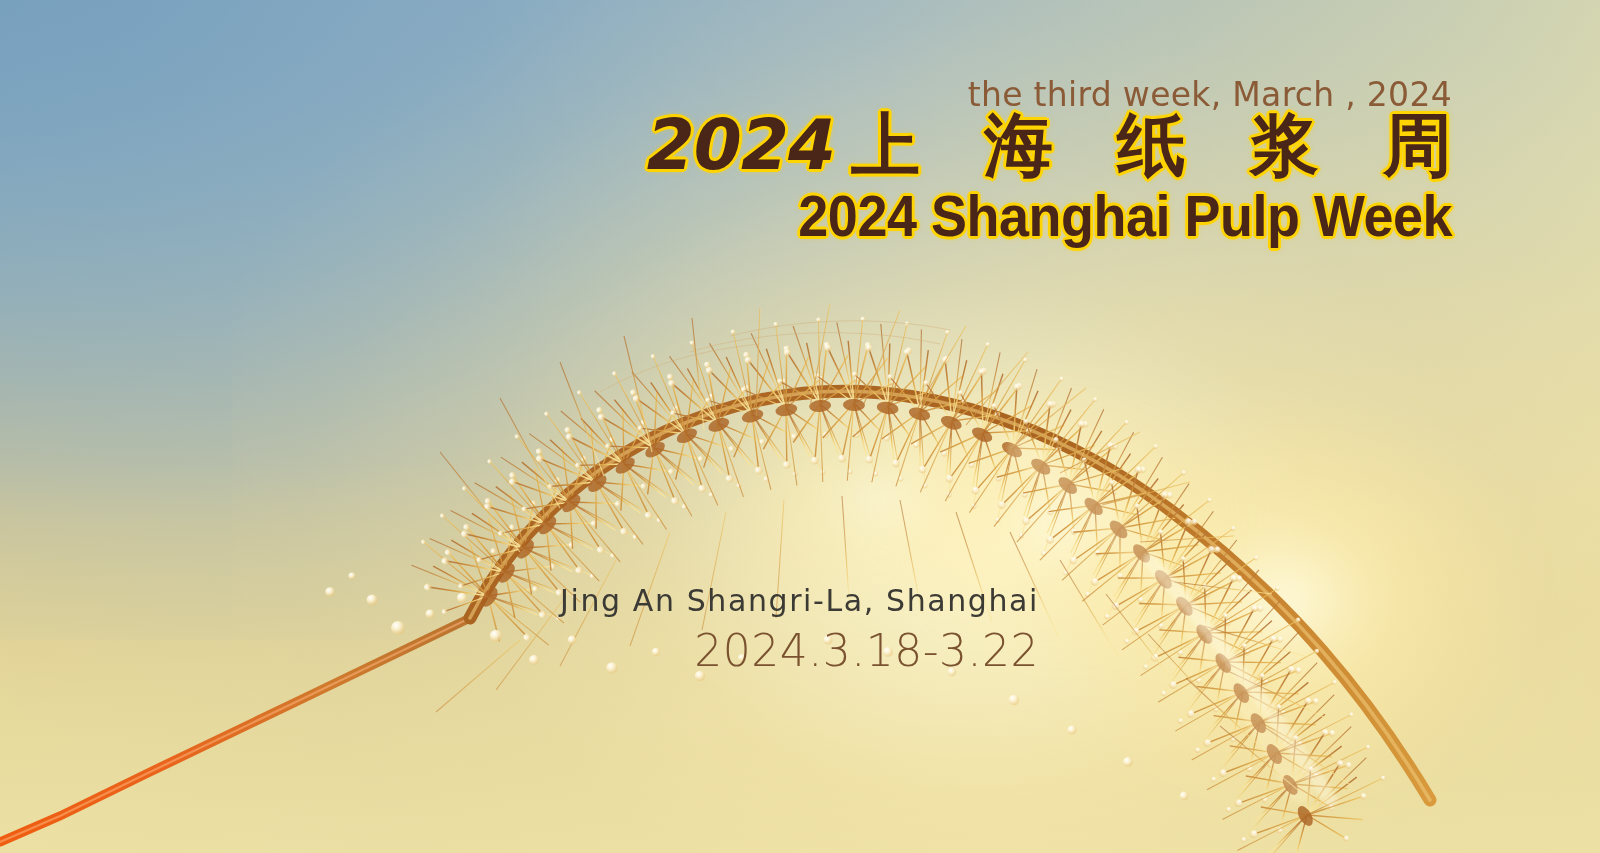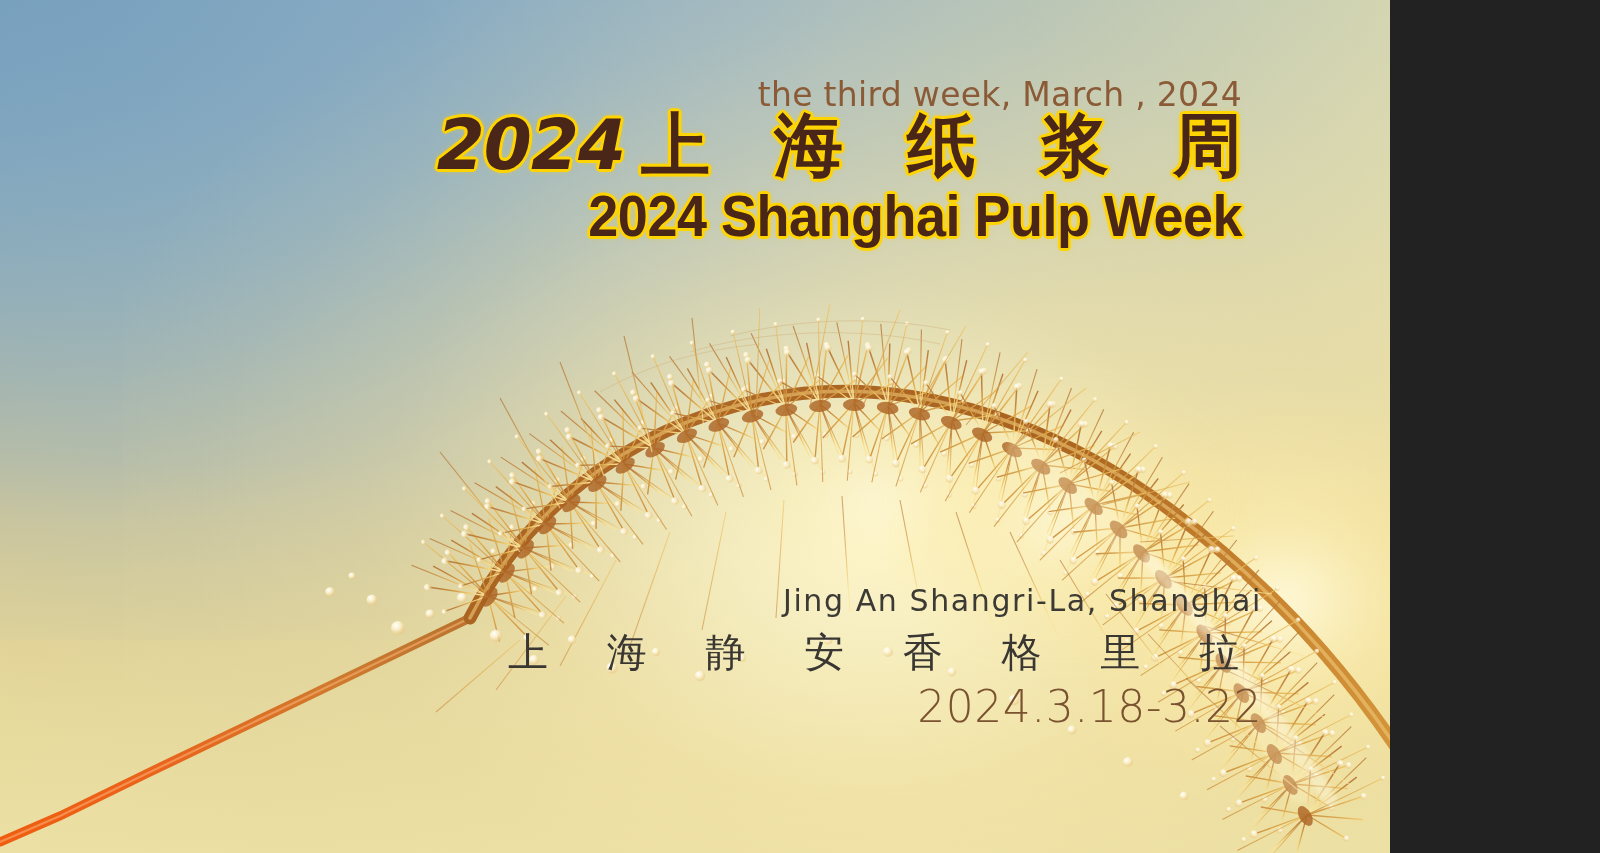--- a/index.html
+++ b/index.html
@@ -4,21 +4,21 @@
 <title>2024 Shanghai Pulp Week</title>
 <style>
   html, body {
     margin: 0;
     padding: 0;
     background: #222;
   }
 
   .poster {
     position: relative;
-    width: 1390px;
+    width: 1600px;
     height: 853px;
     overflow: hidden;
     font-family: "Liberation Sans", "DejaVu Sans", sans-serif;
     background: #b9c2bd;
     -webkit-font-smoothing: antialiased;
   }
 
   
   .bg-base {
     position: absolute;
@@ -398,18 +398,17 @@
     <div class="title-cn">
       <span class="yr">2024</span><span class="cjk">上 海 纸 浆 周</span>
     </div>
 
     <div class="title-en">2024 Shanghai Pulp Week</div>
   </div>
 
   <div class="venue-block">
     <div class="venue-en">Jing An Shangri-La, Shanghai</div>
 
-    <div class="venue-cn">上 海 静 安 香 格 里 拉</div>
 
     <div class="date-line">2024.3.18-3.22</div>
   </div>
 
 </div>
 
 </body></html>

